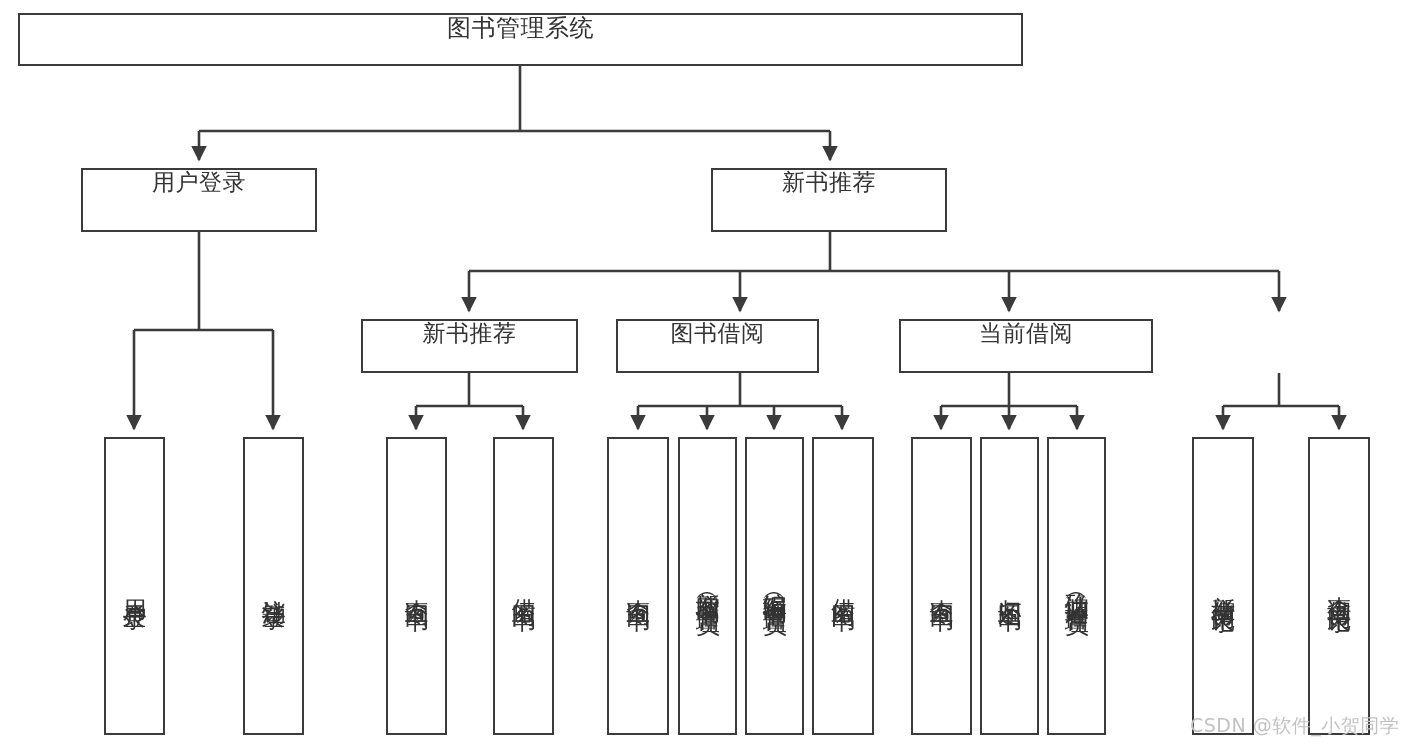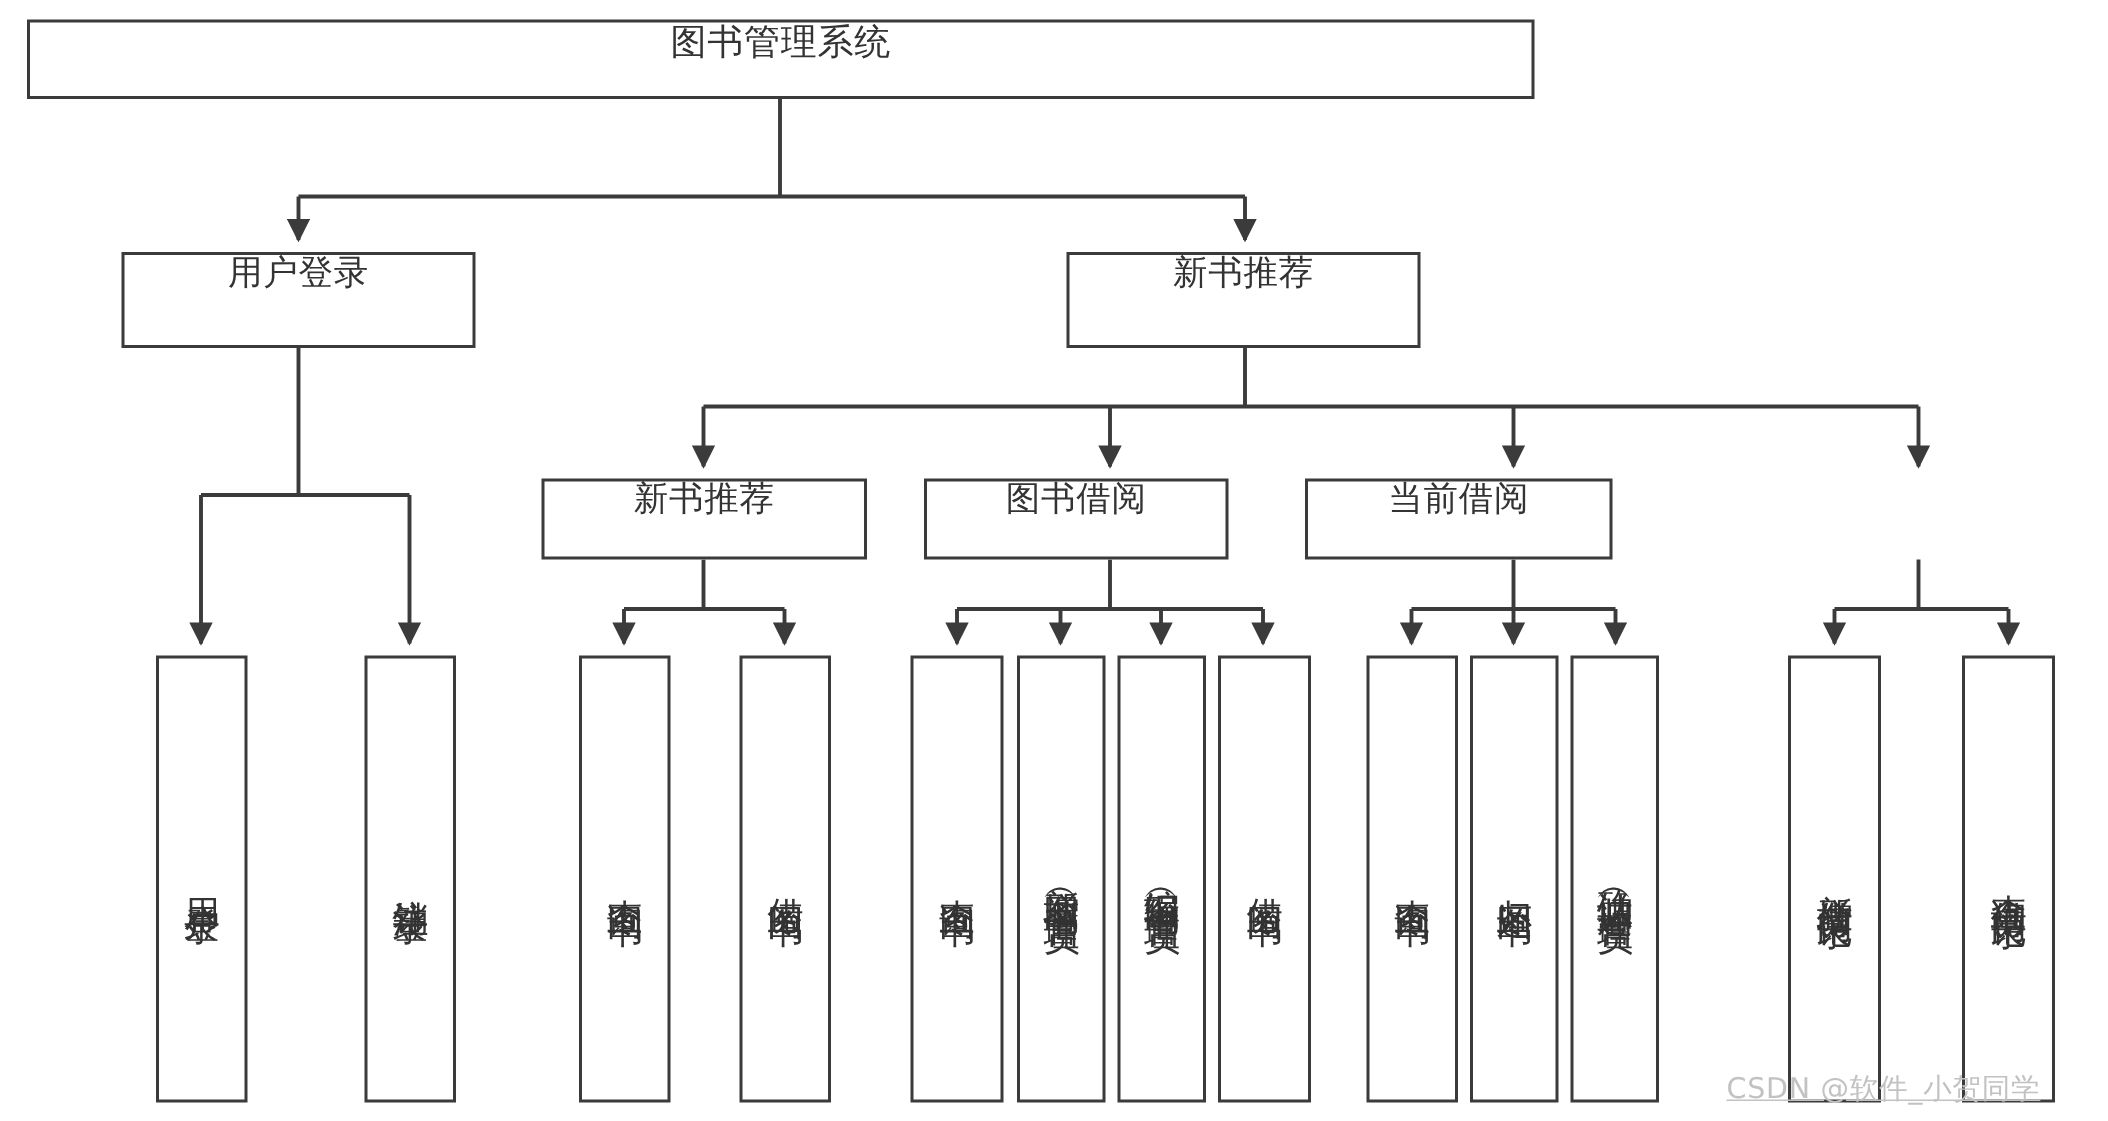--- a/index.html
+++ b/index.html
@@ -140,21 +140,21 @@
   <div class="node horiz" style="left:711px; top:168px; width:236px; height:64px;">
     <span class="node-label">新书推荐</span>
   </div>
 
   <div class="node horiz" style="left:361px; top:319px; width:217px; height:54px;">
     <span class="node-label">新书推荐</span>
   </div>
   <div class="node horiz" style="left:616px; top:319px; width:203px; height:54px;">
     <span class="node-label">图书借阅</span>
   </div>
-  <div class="node horiz" style="left:870px; top:319px; width:205px; height:54px;">
+  <div class="node horiz" style="left:899px; top:319px; width:254px; height:54px;">
     <span class="node-label">当前借阅</span>
   </div>
 
   <div class="node leaf" style="left:104px; top:437px; width:61px; height:298px;">
     <span class="node-label">用户登录</span>
   </div>
   <div class="node leaf" style="left:243px; top:437px; width:61px; height:298px;">
     <span class="node-label">注销登录</span>
   </div>
 
@@ -188,15 +188,15 @@
     <span class="node-label">确认归还（管理员）</span>
   </div>
 
   <div class="node leaf" style="left:1192px; top:437px; width:62px; height:298px;">
     <span class="node-label">新增借阅记录</span>
   </div>
   <div class="node leaf" style="left:1308px; top:437px; width:62px; height:298px;">
     <span class="node-label">查询借阅记录</span>
   </div>
 
-  <div class="watermark" style="left:1151px; top:713px;text-decoration:underline;">CSDN @软件_小贺同学</div>
+  <div class="watermark" style="left:1190px; top:713px;">CSDN @软件_小贺同学</div>
 
 </div>
 
 </body></html>

